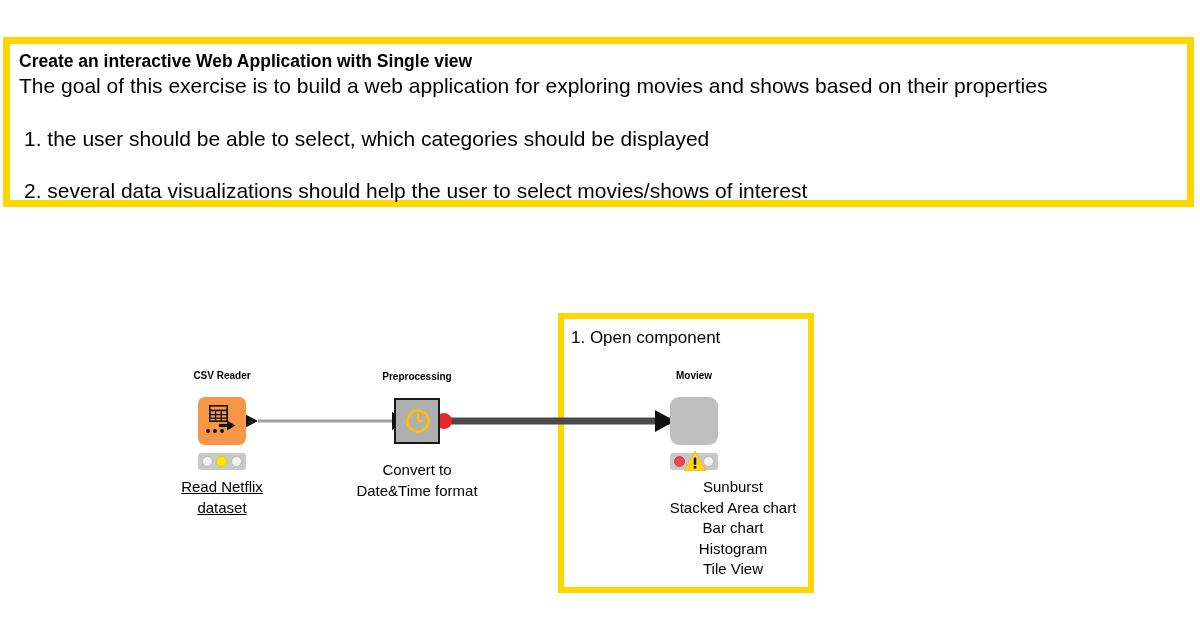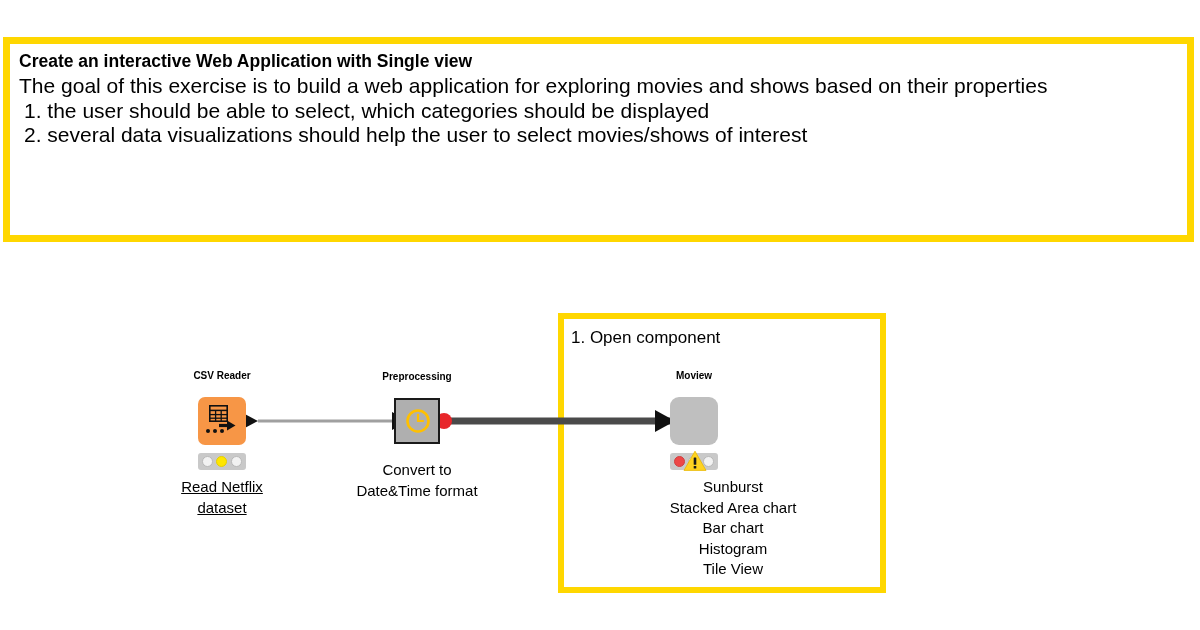--- a/index.html
+++ b/index.html
@@ -15,21 +15,21 @@
     color: #000000;
     overflow: hidden;
   }
 
   
   #header-annotation {
     position: absolute;
     left: 3px;
     top: 37px;
     width: 1191px;
-    height: 205px;
+    height: 170px;
     box-sizing: border-box;
     border: 7px solid #FFD700;
     background: #ffffff;
   }
   #header-annotation .hdr-inner {
     padding: 5px 9px 0 9px;
   }
   .hdr-title {
     font-size: 17.5px;
     font-weight: bold;
@@ -37,31 +37,32 @@
     white-space: nowrap;
   }
   .hdr-line {
     font-size: 21px;
     font-weight: normal;
     line-height: 24.5px;
     white-space: nowrap;
   }
   .hdr-line.indent {
     padding-left: 5px;
+    margin-top: 28px;
   }
   .hdr-line .bold {
     font-weight: bold;
   }
 
   
   #component-annotation {
     position: absolute;
     left: 558px;
     top: 313px;
-    width: 328px;
+    width: 256px;
     height: 280px;
     box-sizing: border-box;
     border: 6px solid #FFD700;
     background: #ffffff;
   }
   #component-annotation .ann-label {
     position: absolute;
     left: 7px;
     top: 8px;
     font-size: 17px;

